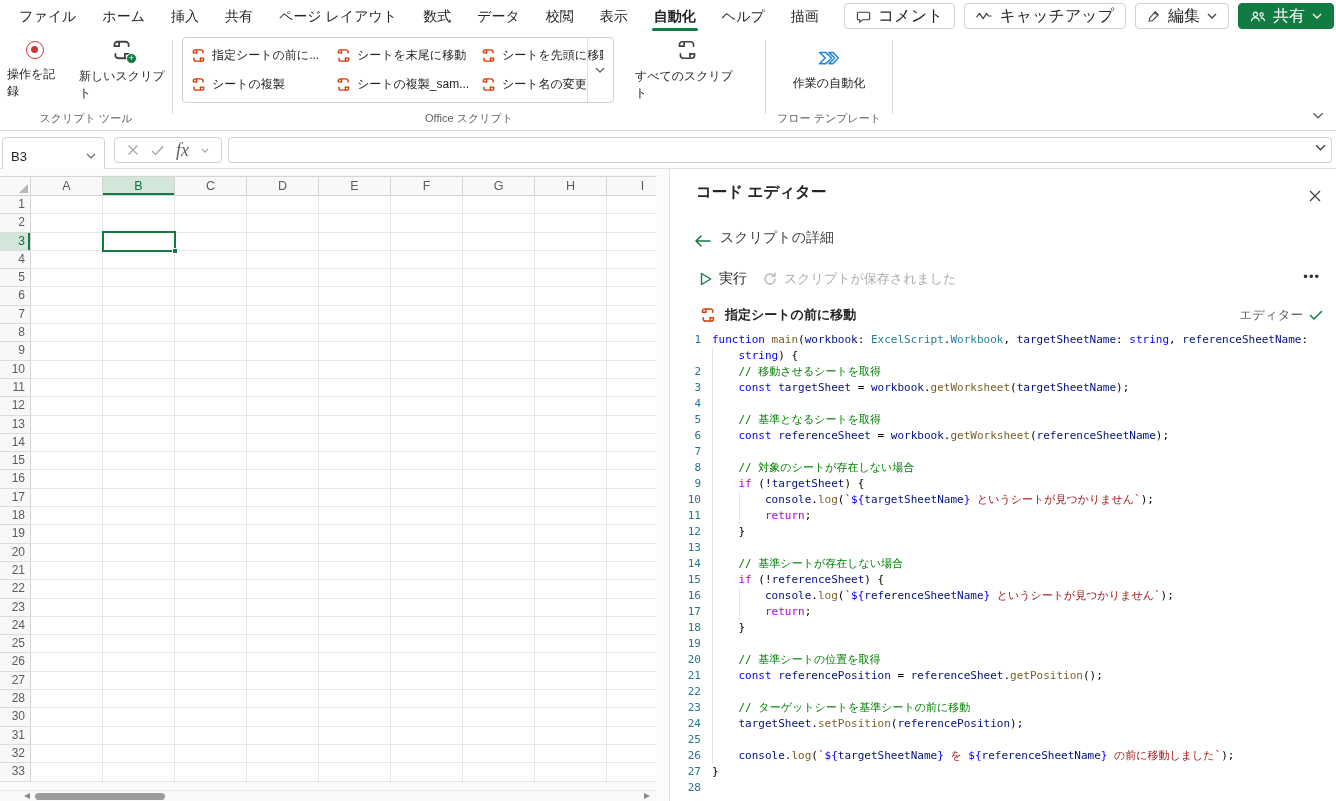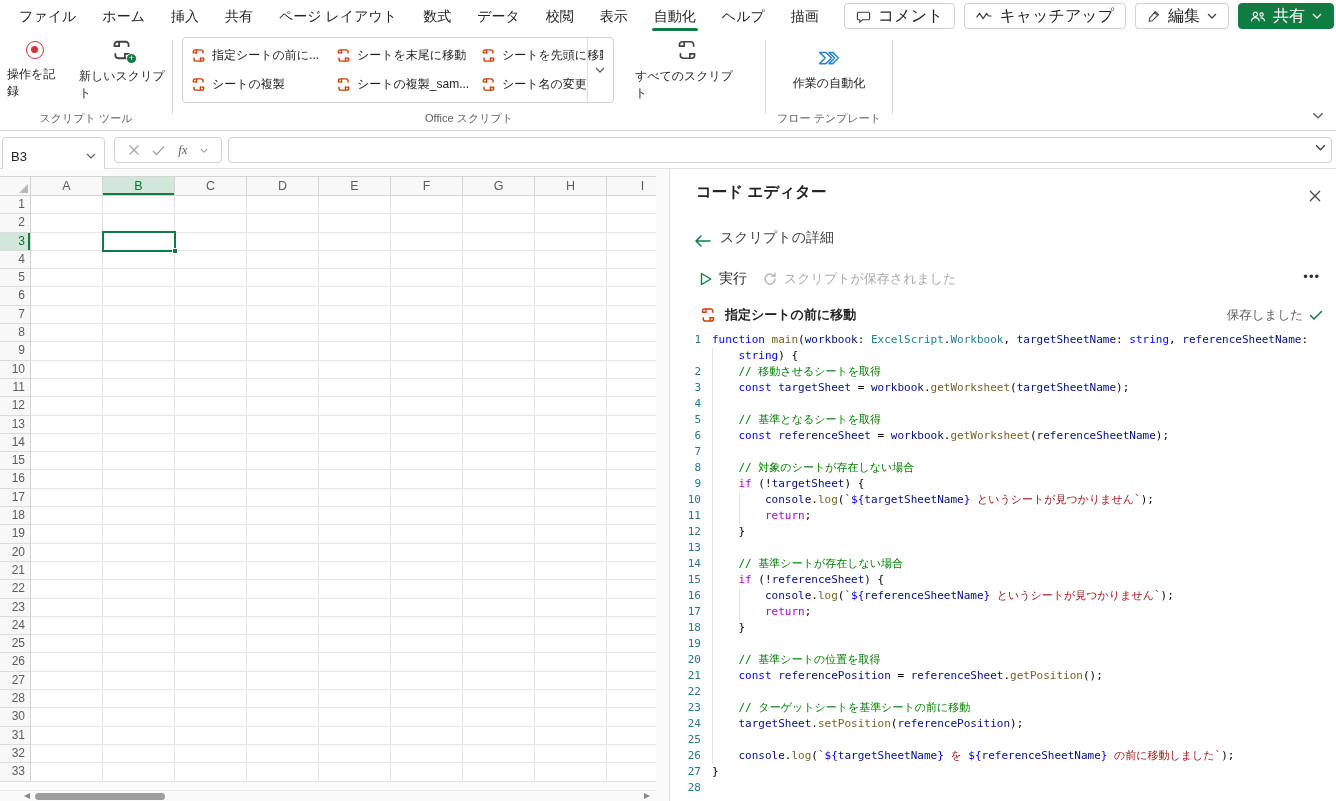--- a/index.html
+++ b/index.html
@@ -4,21 +4,21 @@
 <style>
   * { margin:0; padding:0; box-sizing:border-box; }
   html,body { width:1336px; height:801px; overflow:hidden; background:#fff;
     font-family:"Liberation Sans","DejaVu Sans",sans-serif; color:#242424; }
   #app { position:relative; width:1336px; height:801px; }
 
   
   .tabs-row { position:absolute; left:0; top:0; width:1336px; height:32px; background:#fff; }
   .tabs { position:absolute; left:6px; top:0; height:32px; display:flex; align-items:center; }
   .tab { position:relative; height:32px; line-height:32px; padding:0 13px; font-size:14px; color:#242424; cursor:default; white-space:nowrap; }
-  .tab.active { font-weight:normal; }
+  .tab.active { font-weight:bold; }
   .tab.active::after { content:""; position:absolute; left:11px; right:11px; bottom:1px; height:3px; background:#107C41; border-radius:2px; }
   .tr-buttons { position:absolute; right:2px; top:3px; display:flex; gap:9px; align-items:center; }
   .pill { height:26px; display:flex; align-items:center; gap:7px; padding:0 11px; border:1px solid #d1d1d1; border-radius:4px; background:#fff; font-size:16px; color:#242424; }
   .pill.share { background:#107C41; border-color:#107C41; color:#fff; }
   .ic { display:inline-block; vertical-align:middle; }
 
   
   .ribbon { position:absolute; left:0; top:32px; width:1336px; height:99px; background:#fff; border-bottom:1px solid #d6d6d6; display:flex; }
   .rgroup { display:flex; flex-direction:column; }
   .rg-content { flex:1; display:flex; align-items:center; }
@@ -37,21 +37,21 @@
   .allscripts { margin:0 18px 0 14px; }
   .allscripts .ic, .flowbtn .ic { color:#424242; }
   .flowbtn .ic { color:#2586D8; }
   .ribbon-collapse { position:absolute; right:12px; bottom:6px; color:#616161; }
 
   
   .formula-row { position:absolute; left:0; top:131px; width:1336px; height:38px; background:#fff; border-bottom:1px solid #e0e0e0; }
   .namebox { position:absolute; left:2px; top:6px; width:103px; height:38px; border:1px solid #d1d1d1; border-radius:4px; background:#fff; display:flex; align-items:center; font-size:13px; padding:0 8px; color:#242424; }
   .namebox .chev { margin-left:auto; color:#616161; }
   .fxgroup { position:absolute; left:114px; top:6px; width:108px; height:26px; border:1px solid #d1d1d1; border-radius:4px; background:#fff; display:flex; align-items:center; justify-content:space-evenly; color:#8a8886; }
-  .fx-label { font-style:italic; font-size:13px; color:#616161; font-family:"Liberation Serif","DejaVu Serif",serif; }
+  .fx-label { font-style:italic; font-size:18px; color:#616161; font-family:"Liberation Serif","DejaVu Serif",serif; }
   .formula-input { position:absolute; left:228px; top:6px; width:1104px; height:26px; border:1px solid #d1d1d1; border-radius:4px; background:#fff; font-size:13px; padding:0 26px 0 8px; color:#242424; outline:none; }
   .formula-chev { position:absolute; right:10px; top:13px; color:#424242; }
 
   
   .workspace { position:absolute; left:0; top:169px; width:1336px; height:632px; background:#fbfbfb; }
 
   
   .sheet { position:absolute; left:0; top:0; width:656px; height:632px; overflow:hidden; background:#fbfbfb; }
   .col-headers { position:absolute; left:0; top:7px; height:20px; display:flex; }
   .corner { width:31px; height:20px; background:#f8f8f8; border:1px solid #d4d4d4; border-width:1px 1px 1px 0; position:relative; }
@@ -736,21 +736,21 @@
       <div class="p-more">•••</div>
       <div class="p-script">
         <svg class="ic" width="16" height="16" viewBox="0 0 16 16" fill="none" stroke="currentColor" stroke-width="1.4" stroke-linecap="round" stroke-linejoin="round">
             <path d="M12.8 5.2V4.1c0-1.2-.9-2.1-2.1-2.1H4.6c-1.2 0-2.1.9-2.1 2.1v1.1h3.4"></path>
             <path d="M3.2 10.8v1.1c0 1.2.9 2.1 2.1 2.1h6.1c1.2 0 2.1-.9 2.1-2.1v-1.1h-3.4"></path>
             <path d="M5.9 5.2V2.3M10.1 13.7v-2.9"></path>
           </svg>
         <span class="script-name">指定シートの前に移動</span>
       </div>
       <div class="p-saved">
-        <span>保存しました</span>
+        <span>エディター</span>
         <svg class="ic" width="14" height="11" viewBox="0 0 14 11" fill="none" stroke="currentColor" stroke-width="1.5" stroke-linecap="round" stroke-linejoin="round">
             <path d="M1.5 5.5L5 9 12.5 1.5"></path>
           </svg>
       </div>
       <div class="code-area">
         <div class="iguide ig0"></div>
         <div class="iguide ig1a"></div>
         <div class="iguide ig1b"></div>
         <div id="code-lines">
             <div class="code-line"><span class="ln">1</span><span class="lt"><span class="tk">function </span><span class="tf">main</span><span class="tp">(</span><span class="tv">workbook</span><span class="tp">: </span><span class="tt">ExcelScript</span><span class="tp">.</span><span class="tt">Workbook</span><span class="tp">, </span><span class="tv">targetSheetName</span><span class="tp">: </span><span class="tk">string</span><span class="tp">, </span><span class="tv">referenceSheetName</span><span class="tp">:</span></span></div>

